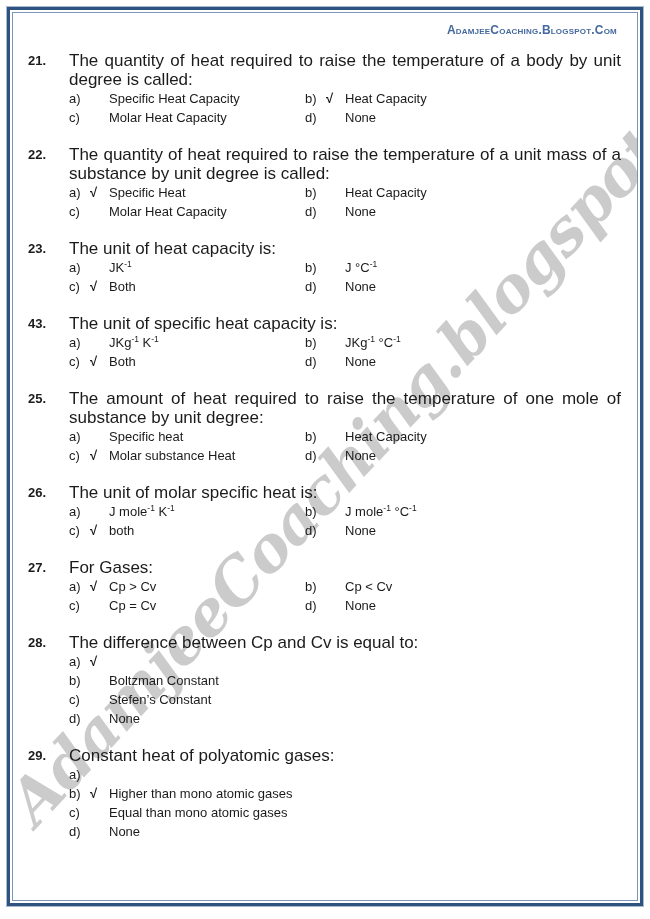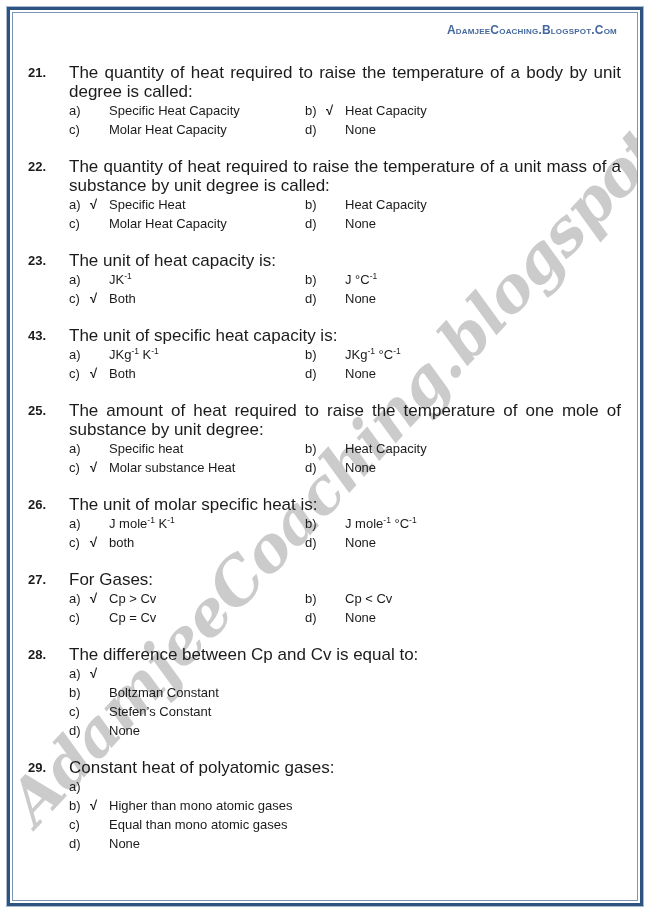--- a/index.html
+++ b/index.html
@@ -26,21 +26,21 @@
   }
 
   .content { position:relative; z-index:1; padding:7px 16px 0 15px; }
 
   .header-row { text-align:right; padding-right:4px; }
   .site-label {
     font-variant:small-caps; font-weight:bold; font-size:12px;
     color:#45699e; letter-spacing:0.2px;
   }
 
-  #questions { margin-top:25px; }
+  #questions { margin-top:13px; }
 
   .question { display:flex; margin-bottom:18px; }
   .qnum { width:41px; font-weight:bold; font-size:13px; line-height:19px; flex:none; }
   .qbody { flex:1; min-width:0; }
   .qtext { font-weight:normal; font-size:17px; line-height:19px; text-align:justify; }
   .opts { }
   .optrow { display:flex; }
   .opt { display:flex; font-size:13px; line-height:19px; align-items:baseline; }
   .opt.half { width:236px; flex:none; }
   .opt.rest { flex:1; }

